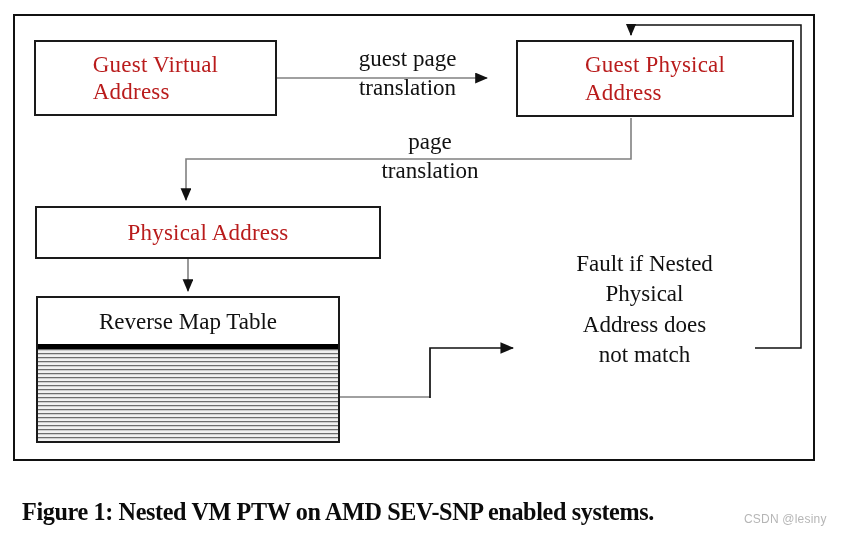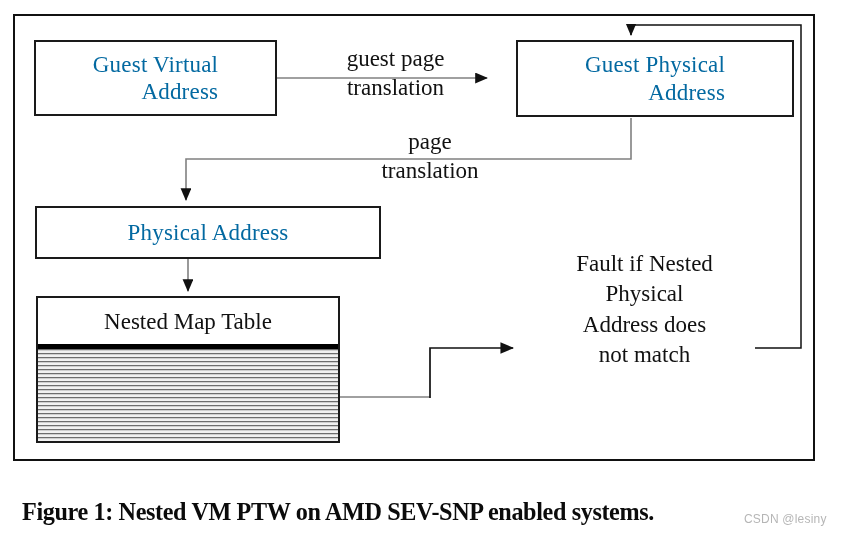--- a/index.html
+++ b/index.html
@@ -38,25 +38,25 @@
 
   
   .node-box {
     position: absolute;
     box-sizing: border-box;
     border: 2px solid #1a1a1a;
     background: #ffffff;
     display: flex;
     align-items: center;
     justify-content: center;
-    text-align: right;
+    text-align: left;
     line-height: 1.18;
     font-size: 23px;
     letter-spacing: 0.2px;
-    color: #0369a1;
+    color: #b91c1c;
   }
   .node-box .label-text { display: block; padding: 0 6px; }
 
   #box-gva { left: 34px;  top: 40px;  width: 243px; height: 76px; }
   #box-gpa { left: 492px; top: 40px;  width: 278px; height: 77px; margin-left: 24px; }
   #box-pa  { left: 35px;  top: 206px; width: 346px; height: 53px; }
 
   
   #rmt {
     position: absolute;
@@ -116,21 +116,21 @@
 
   
   .edge-label {
     position: absolute;
     text-align: center;
     font-size: 23px;
     line-height: 1.28;
     color: #111111;
     white-space: nowrap;
   }
-  #label-guest-page-translation { left: 303px; top: 44px;  width: 185px; }
+  #label-guest-page-translation { left: 315px; top: 44px;  width: 185px; }
   #label-page-translation       { left: 330px; top: 127px; width: 200px; }
 
   
   #connectors {
     position: absolute;
     left: 0; top: 0;
     width: 841px;
     height: 539px;
     pointer-events: none;
   }
@@ -215,21 +215,21 @@
       <span class="label-text">Address</span>
     </span>
   </div>
 
   <div class="node-box" id="box-pa">
     <span class="label-text">Physical Address</span>
   </div>
 
   <div id="rmt">
     <div id="rmt-header">
-      <span>Nested Map Table</span>
+      <span>Reverse Map Table</span>
     </div>
     <div id="rmt-divider"></div>
     <div id="rmt-stripes"></div>
   </div>
 
   <div class="edge-label" id="label-guest-page-translation">
     <div>guest page</div>
     <div>translation</div>
   </div>
 

